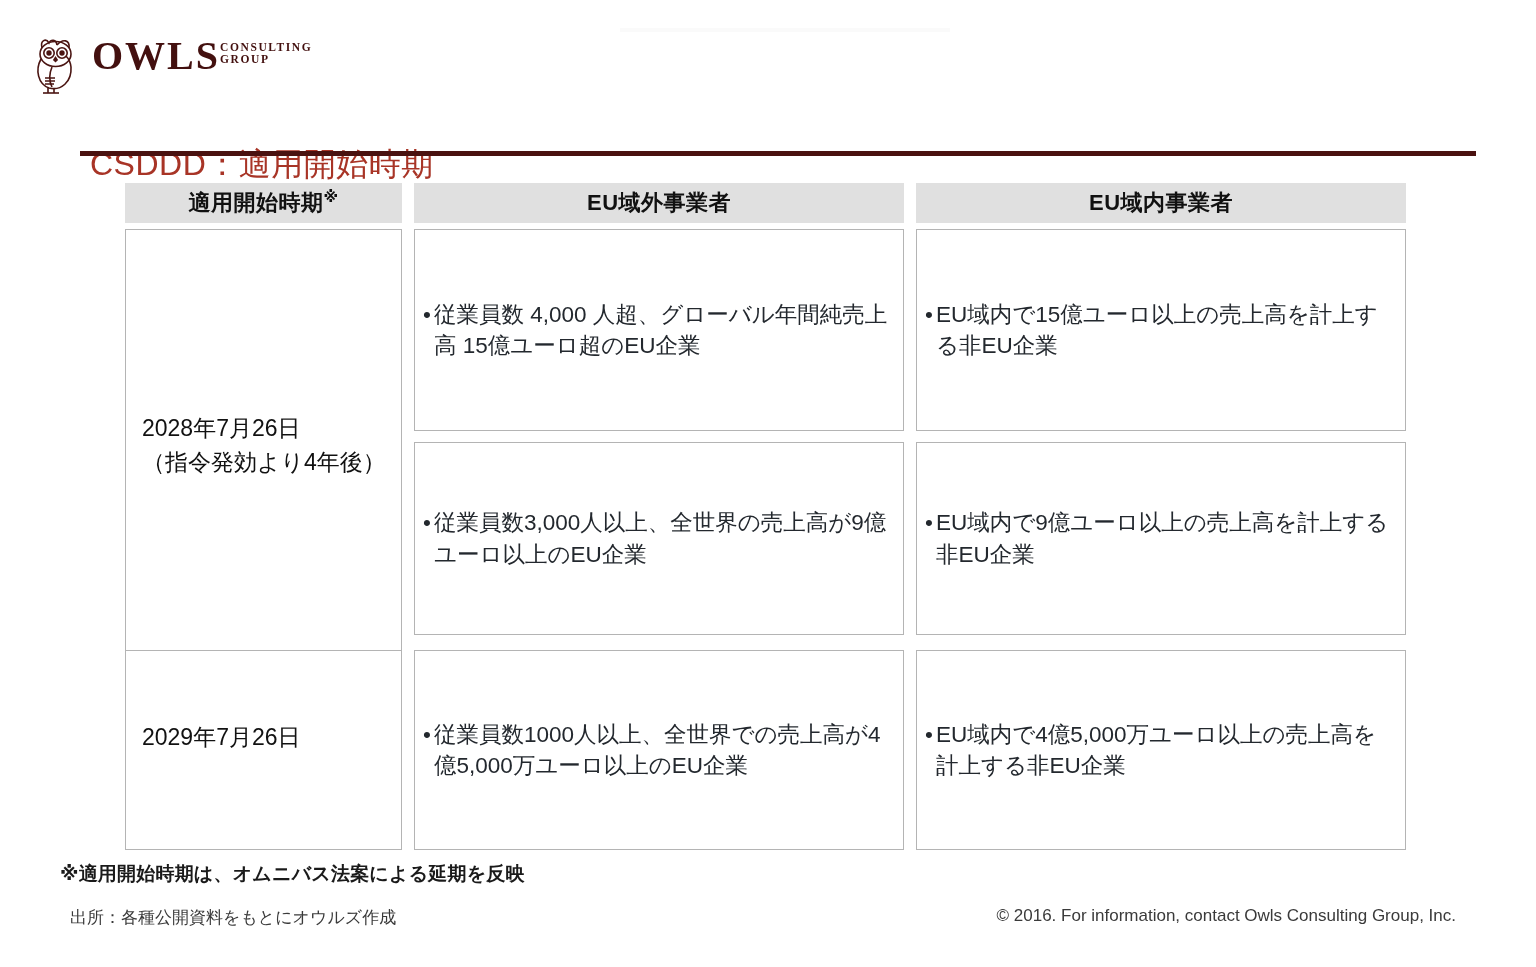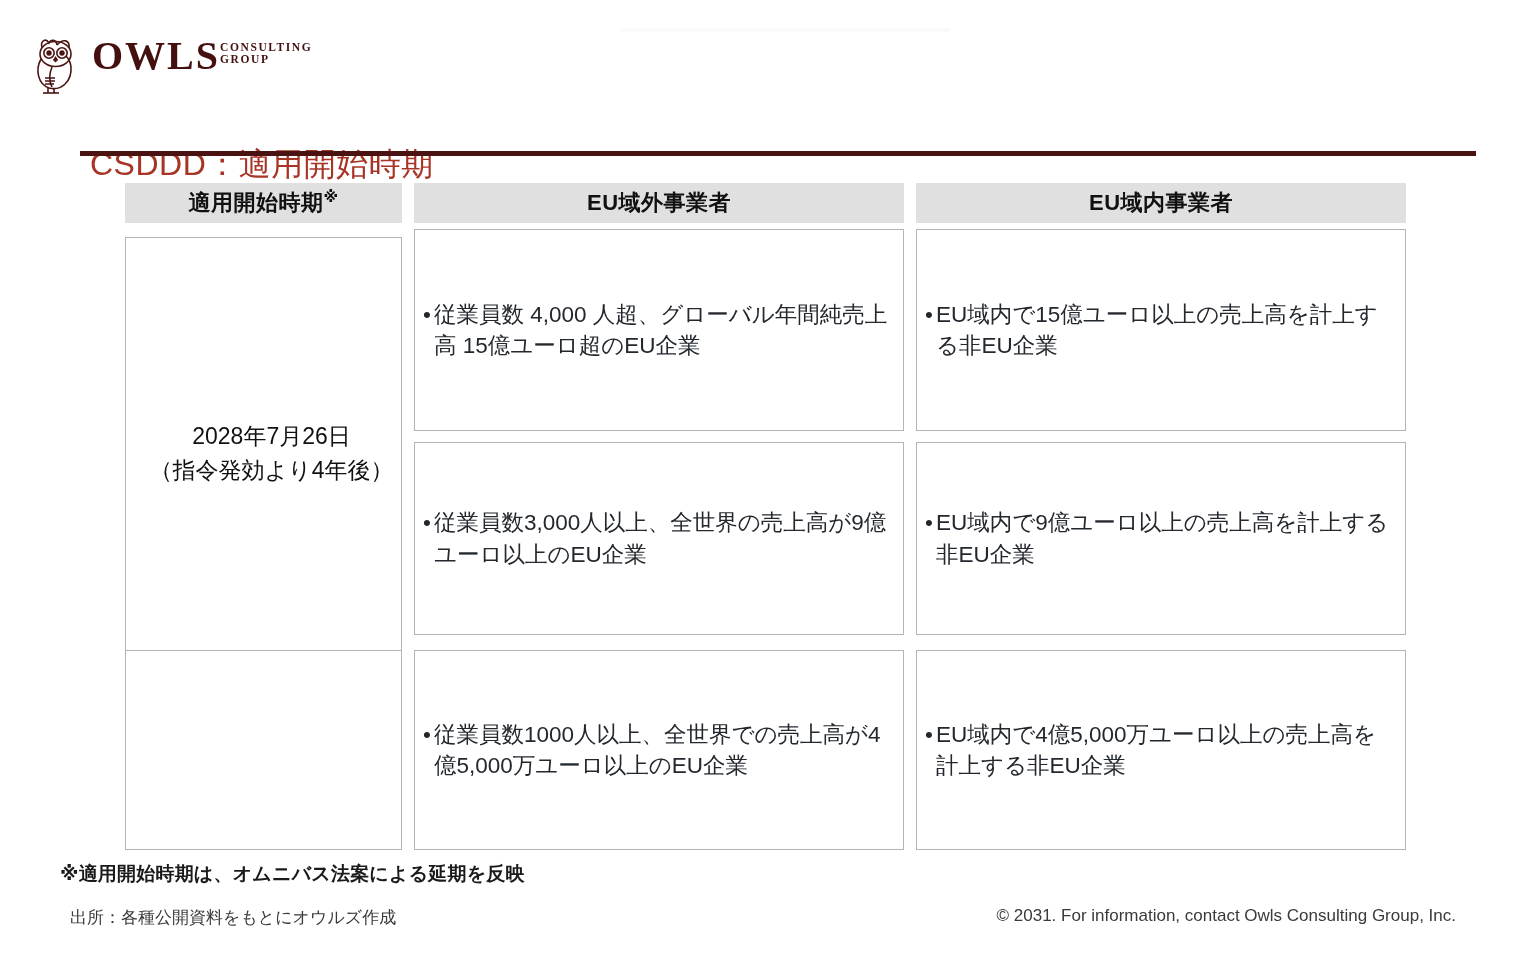--- a/index.html
+++ b/index.html
@@ -120,21 +120,21 @@
 
   
   .date-cell {
     left: 0;
     width: 277px;
     display: flex;
     flex-direction: column;
     justify-content: flex-end;
     padding: 0 0 24px 16px;
   }
-  .date-cell.r1 { top: 8px; height: 457px; justify-content: center; text-align: center; }
+  .date-cell.r1 { top: 0; height: 457px; justify-content: center; }
   .date-cell.r3 { top: 421px; height: 200px; justify-content: center; }
   .date-line {
     font-size: 23px;
     line-height: 1.45;
     color: #111111;
     white-space: nowrap;
   }
 
   
   .c2 { left: 289px; width: 490px; }
@@ -273,33 +273,34 @@
       </div>
     </div>
     <div class="cellbox content-cell c3 rowB">
       <div class="bullet-item">
         <span class="bullet-dot">•</span>
         <span class="bullet-text">EU域内で9億ユーロ以上の売上高を計上する非EU企業</span>
       </div>
     </div>
 
     <div class="cellbox date-cell r3">
+      <div class="date-line">2029年7月26日</div>
     </div>
 
     <div class="cellbox content-cell c2 rowC">
       <div class="bullet-item">
         <span class="bullet-dot">•</span>
         <span class="bullet-text">従業員数1000人以上、全世界での売上高が4億5,000万ユーロ以上のEU企業</span>
       </div>
     </div>
     <div class="cellbox content-cell c3 rowC">
       <div class="bullet-item">
         <span class="bullet-dot">•</span>
         <span class="bullet-text">EU域内で4億5,000万ユーロ以上の売上高を計上する非EU企業</span>
       </div>
     </div>
 
   </div>
 </div>
 
 <div id="footnote">※適用開始時期は、オムニバス法案による延期を反映</div>
 <div id="source">出所：各種公開資料をもとにオウルズ作成</div>
-<div id="copyright">© 2031. For information, contact Owls Consulting Group, Inc.</div>
+<div id="copyright">© 2016. For information, contact Owls Consulting Group, Inc.</div>
 
 </body></html>

